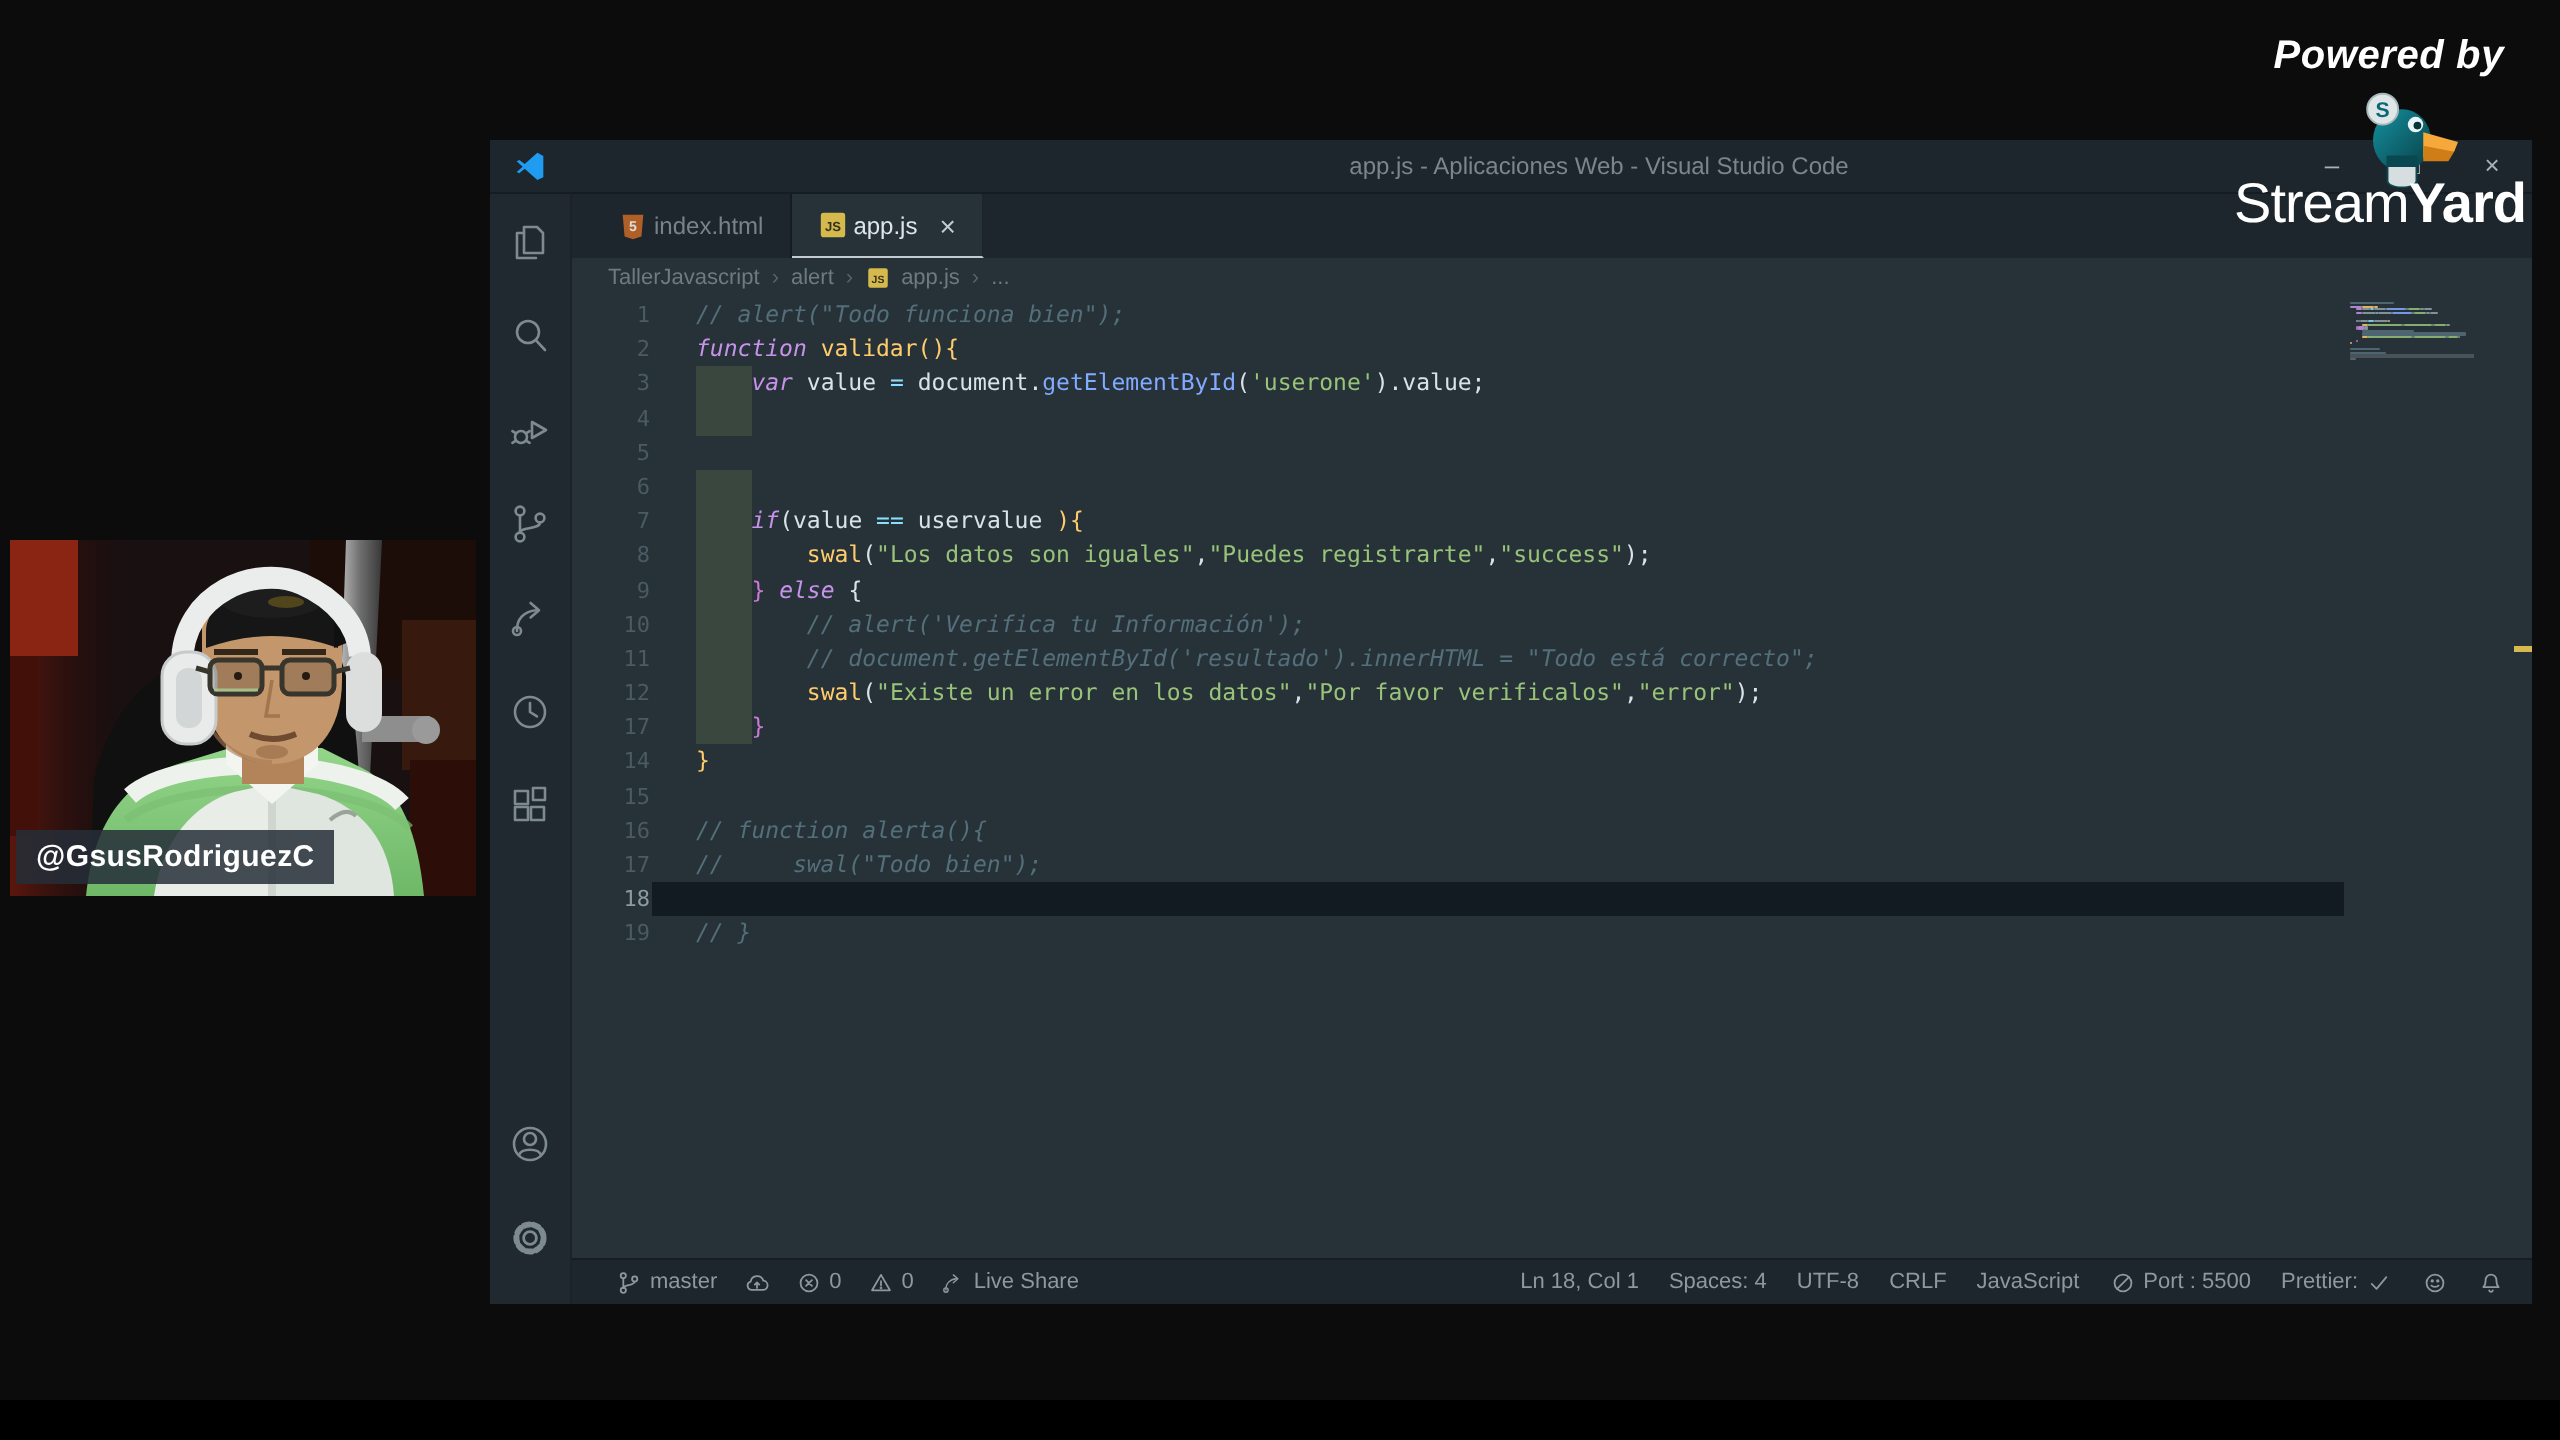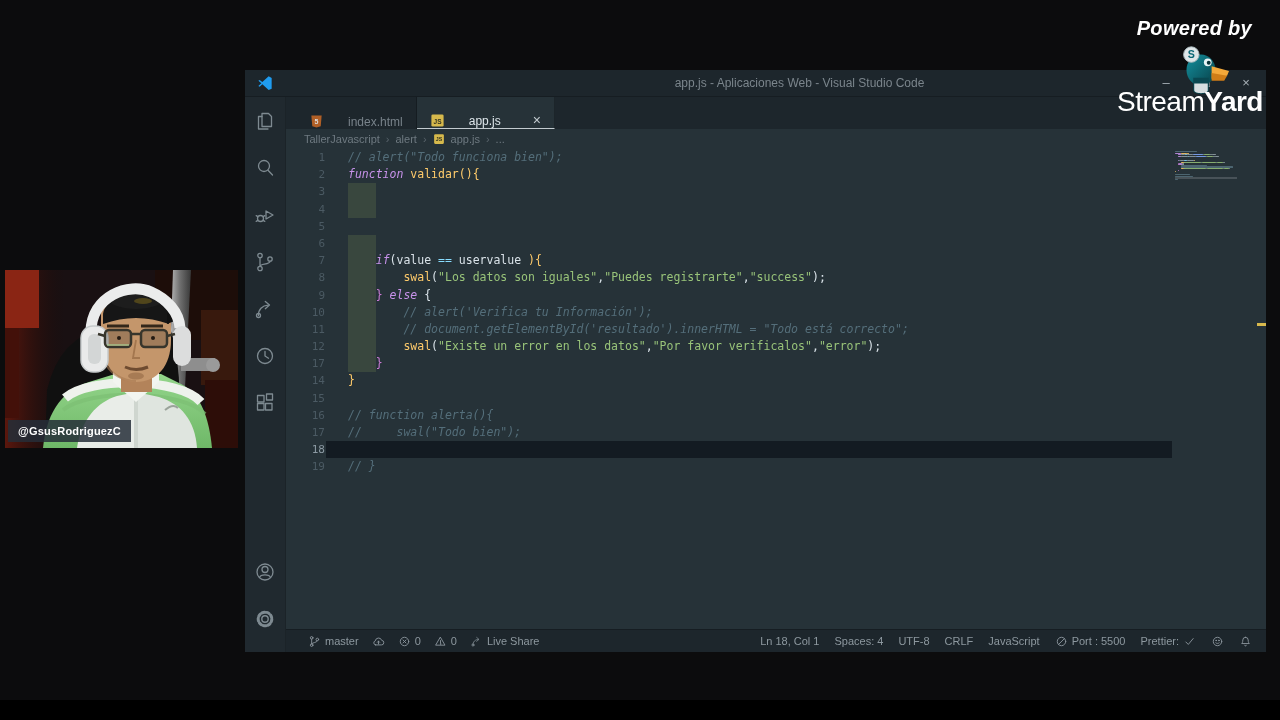--- a/index.html
+++ b/index.html
@@ -25,21 +25,21 @@
   .win-btn{width:40px;height:26px;line-height:26px;text-align:center;font-size:13px;}
 
   .mid{flex:1;display:flex;min-height:0;}
   .activity{width:40px;background:#20292f;display:flex;flex-direction:column;align-items:center;flex:none;border-right:1px solid #1b2328;}
   .act-item{width:40px;height:47px;display:flex;align-items:center;justify-content:center;color:#7e8a91;}
   .act-item svg{width:24px;height:24px;display:block;}
   .act-bottom{margin-top:auto;padding-bottom:10px;display:flex;flex-direction:column;align-items:center;}
 
   .editor-col{flex:1;display:flex;flex-direction:column;min-width:0;background:#263238;}
   .tabbar{height:32px;background:#1d262c;display:flex;align-items:stretch;padding-left:10px;flex:none;}
-  .tab{display:flex;align-items:flex-end;gap:24px;padding:0 13px;font-size:12px;color:#78828a;background:#1d262c;border-right:1px solid rgba(0,0,0,.25);}
+  .tab{display:flex;align-items:center;gap:3px;padding:0 13px;font-size:12px;color:#78828a;background:#1d262c;border-right:1px solid rgba(0,0,0,.25);}
   .tab.active{background:#263238;color:#dde5ea;border-bottom:1px solid #c3cbd0;}
   .tab .icon svg{width:15px;height:15px;display:block;}
   .tab-close{margin-left:8px;font-size:14px;color:#c3cbd0;}
   .breadcrumb{height:20px;display:flex;align-items:center;padding-left:18px;font-size:11px;color:#6e7980;gap:6px;flex:none;}
   .bc-sep{color:#58636a;}
   .bc-ico svg{width:12px;height:12px;display:block;}
 
   .editor{position:relative;flex:1;overflow:hidden;}
   .code-lines{position:absolute;top:0;left:0;right:0;font-family:"DejaVu Sans Mono","Liberation Mono",monospace;font-size:11.5px;line-height:17.2px;}
   .line{height:17.2px;display:flex;position:relative;}
@@ -68,21 +68,21 @@
   .status-group{display:flex;align-items:center;gap:13px;}
   .status-right{margin-left:auto;gap:15px;}
   .status-item{display:flex;align-items:center;gap:4px;white-space:nowrap;}
   .status-item svg{width:13px;height:13px;display:block;}
 
   .icon svg{display:block;}
 
   
   .webcam{position:absolute;left:5px;top:270px;width:233px;height:178px;background:#000;z-index:20;}
   .webcam svg{display:block;width:233px;height:178px;}
-  .handle{position:absolute;left:3px;bottom:6px;background:rgba(38,46,56,.85);color:#fff;font-size:11px;font-weight:bold;padding:5px 10px;letter-spacing:.2px;}
+  .handle{position:absolute;left:3px;bottom:6px;background:rgba(38,46,56,.85);color:#fff;font-size:15px;font-weight:bold;padding:5px 10px;letter-spacing:.2px;}
 </style>
 </head>
 <body>
 
 <div class="stage">
 
   <div class="powered">Powered by</div>
   <div class="sy-duck">
     <svg viewBox="0 0 60 58">
       <defs>
@@ -251,20 +251,21 @@
                 <span class="ln">1</span>
                 <span class="code"><span class="tok-cm">// alert("Todo funciona bien");</span></span>
               </div>
               <div class="line">
                 <span class="ln">2</span>
                 <span class="code"><span class="tok-kw">function </span><span class="tok-fn">validar</span><span class="tok-br">(){</span></span>
               </div>
               <div class="line">
                 <span class="ln">3</span>
                 <span class="tint"></span>
+                <span class="code"><span class="tok-tx">    </span><span class="tok-kw">var </span><span class="tok-tx">value </span><span class="tok-op">= </span><span class="tok-tx">document.</span><span class="tok-mf">getElementById</span><span class="tok-tx">(</span><span class="tok-st">'userone'</span><span class="tok-tx">).</span><span class="tok-tx">value;</span></span>
               </div>
               <div class="line">
                 <span class="ln">4</span>
                 <span class="tint"></span>
               </div>
               <div class="line">
                 <span class="ln">5</span>
                 <span class="code"></span>
               </div>
               <div class="line">

